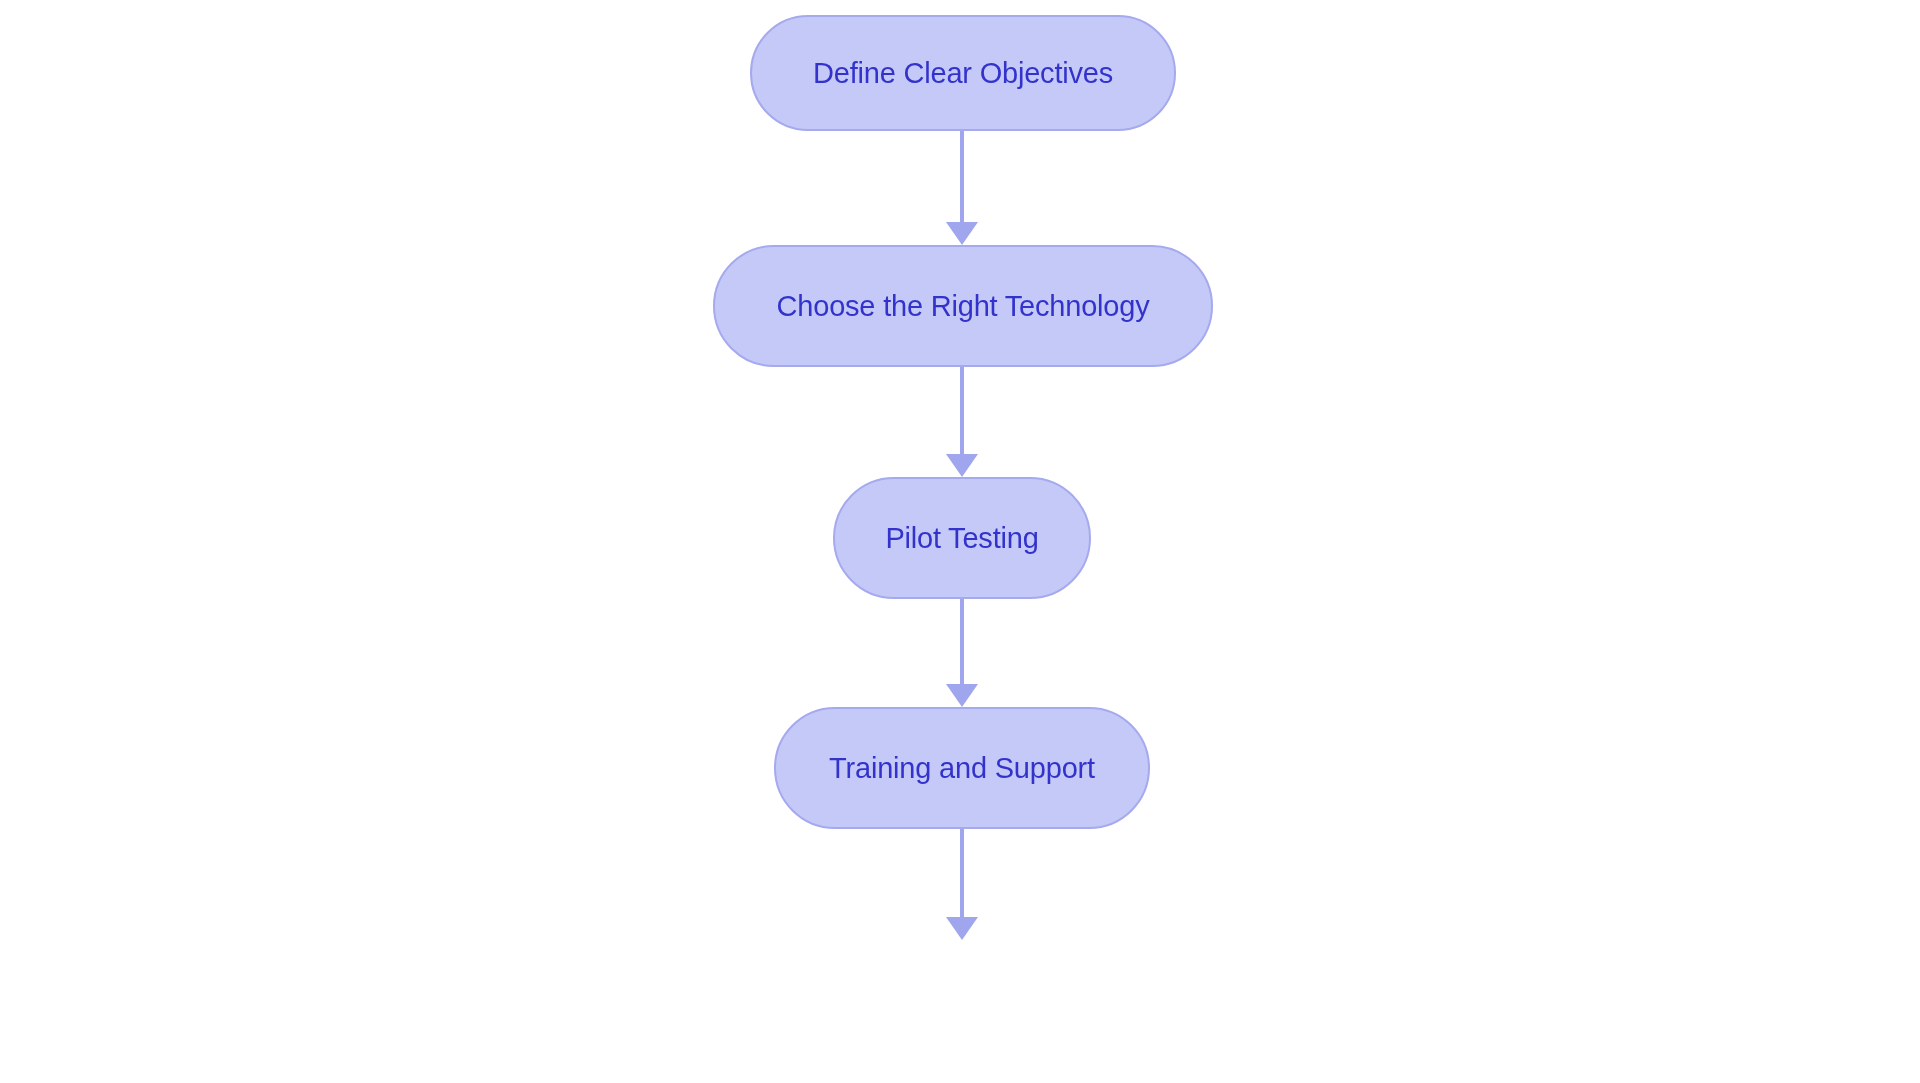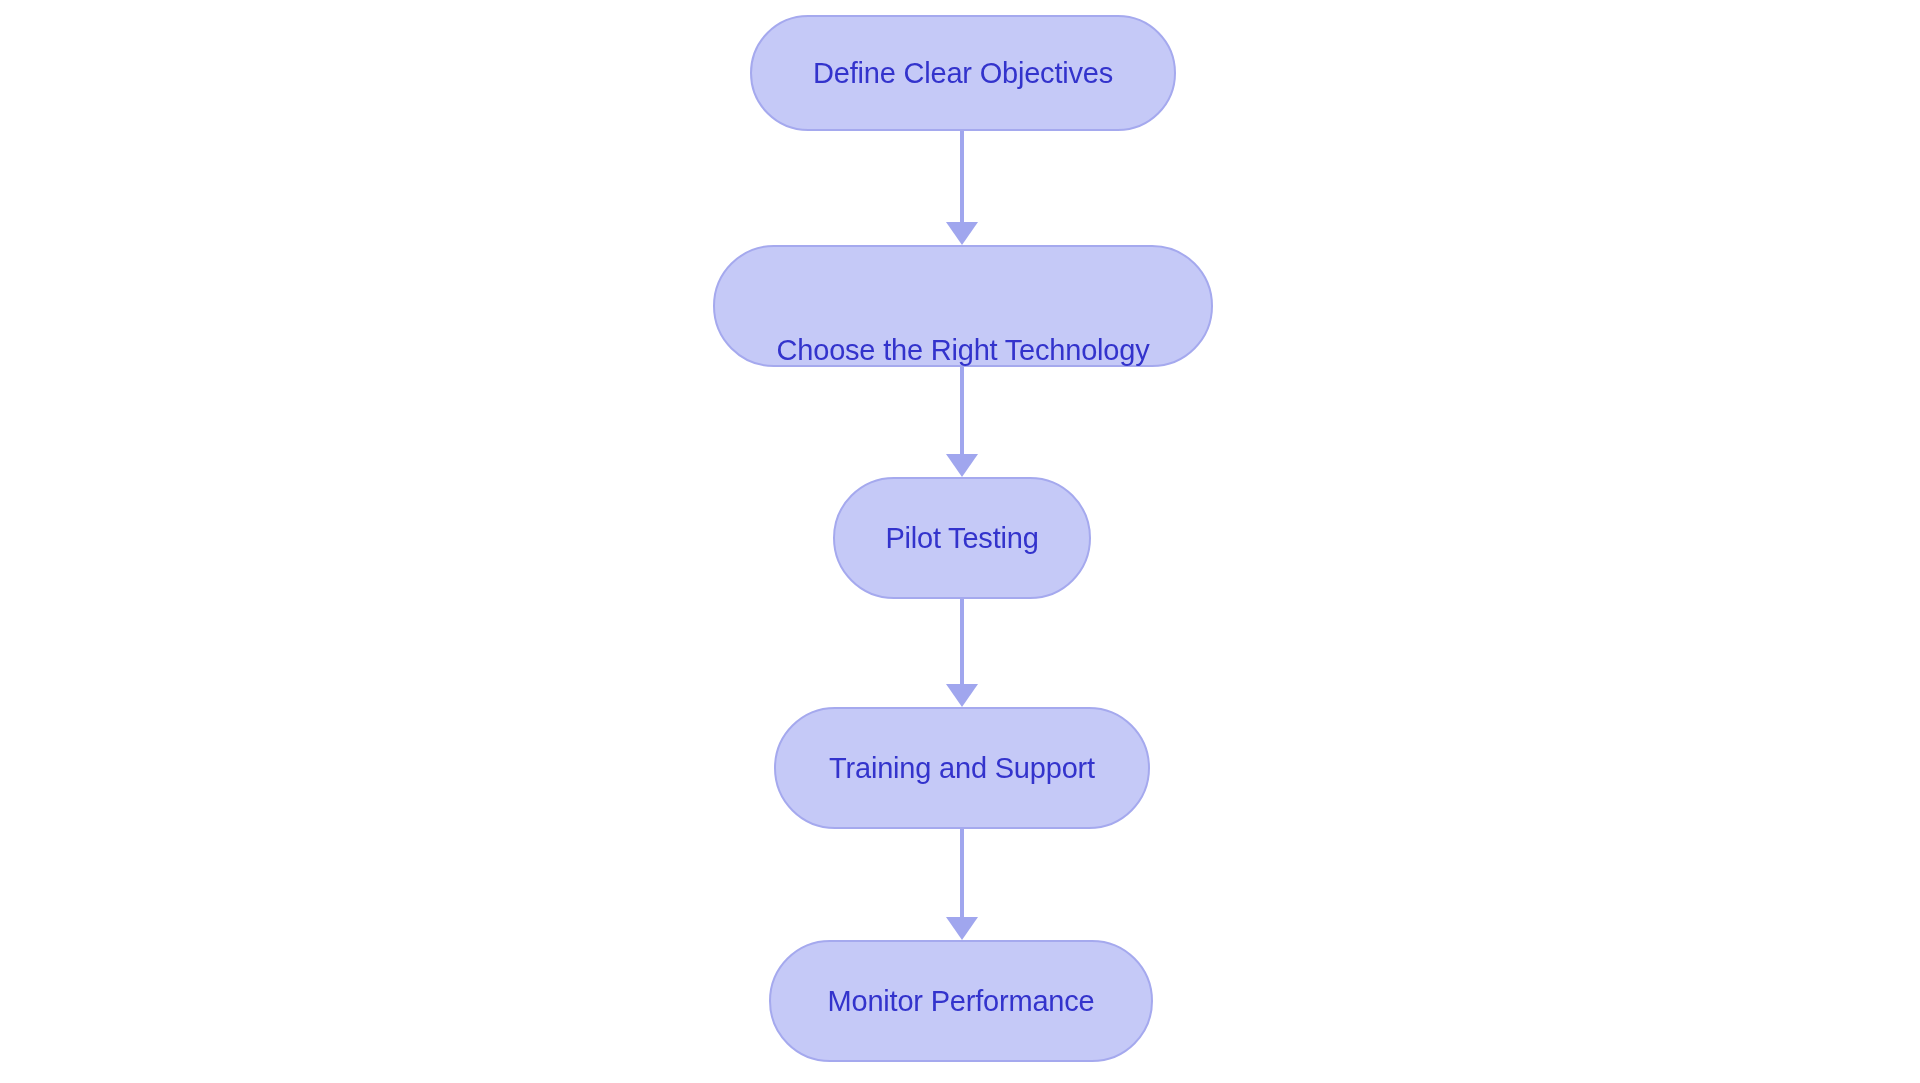--- a/index.html
+++ b/index.html
@@ -39,21 +39,21 @@
   }
 
   .node-label {
     display: block;
     line-height: 1;
     color: #3333cc;
   }
 
   
   #node-0 { left: 750px;  top: 15px;   width: 426px; height: 116px; font-size: 29px; }
-  #node-1 { left: 713px;  top: 245px;  width: 500px; height: 122px; font-size: 29px; align-items: flex-end; }
+  #node-1 { left: 713px;  top: 245px;  width: 500px; height: 122px; font-size: 29px; }
   #node-2 { left: 833px;  top: 477px;  width: 258px; height: 122px; font-size: 29px; }
   #node-3 { left: 774px;  top: 707px;  width: 376px; height: 122px; font-size: 29px; }
   #node-4 { left: 769px;  top: 940px;  width: 384px; height: 122px; font-size: 29px; }
 
   
   .flow-connector {
     position: absolute;
     left: 0;
     top: 0;
     width: 1920px;
@@ -107,17 +107,14 @@
   </div>
 
   <div class="flow-node" id="node-3">
     <span class="node-label">Training and Support</span>
   </div>
 
   <div class="flow-node" id="node-2">
     <span class="node-label">Pilot Testing</span>
   </div>
 
-  <div class="flow-node" id="node-4">
-    <span class="node-label">Monitor Performance</span>
-  </div>
 
 </div>
 
 </body></html>

